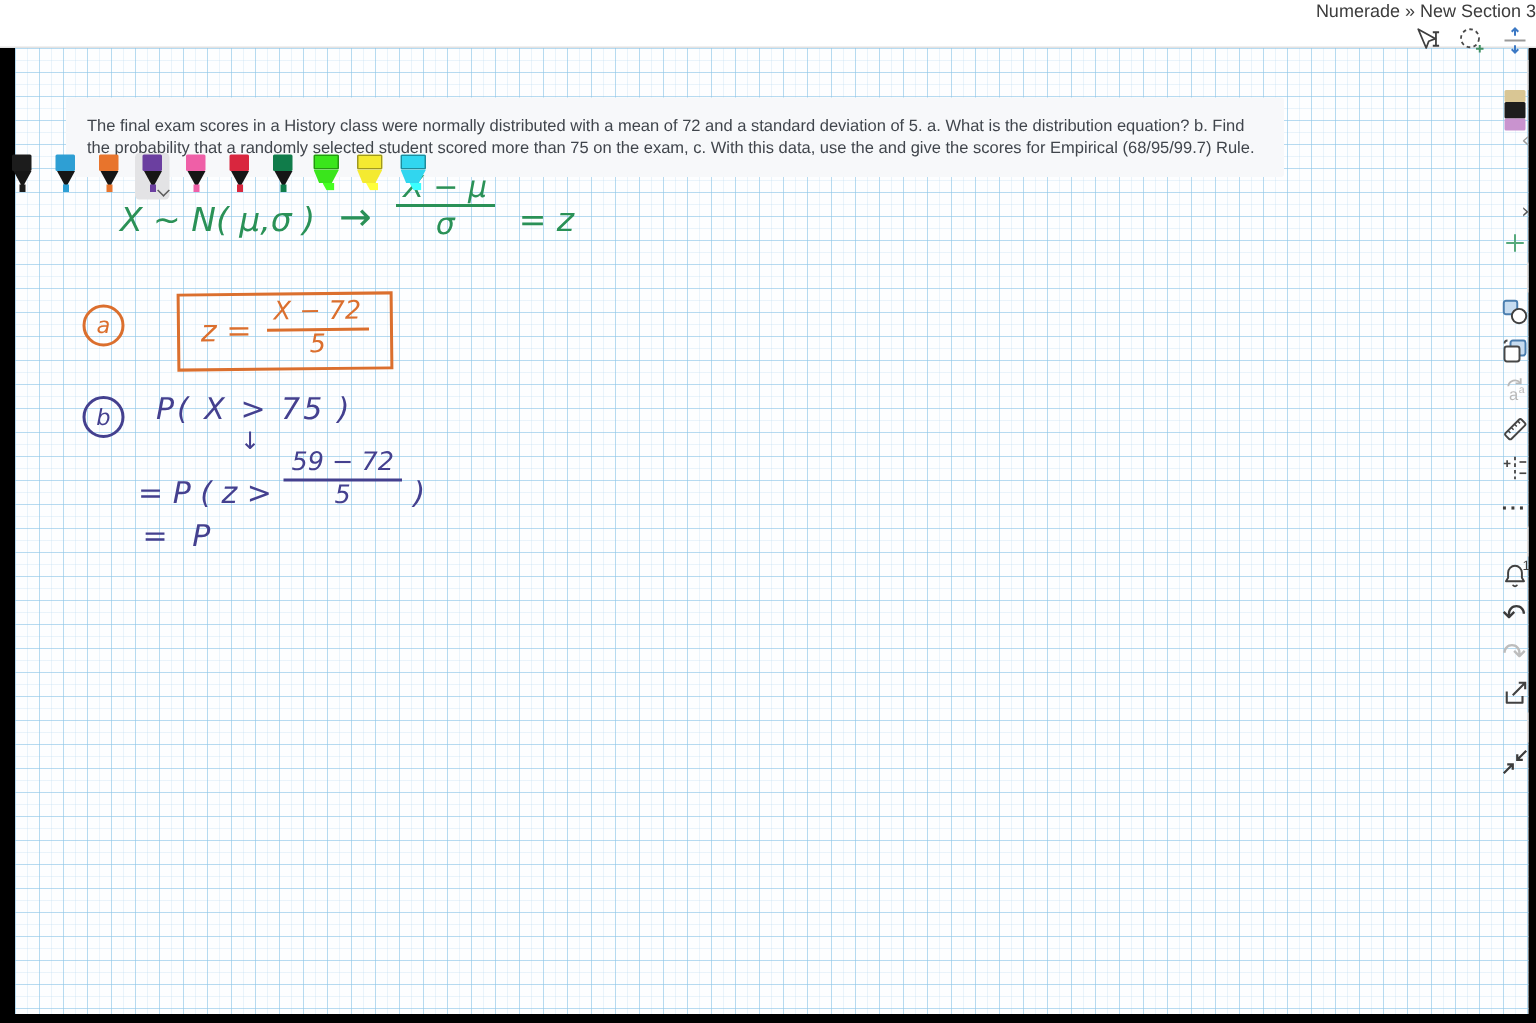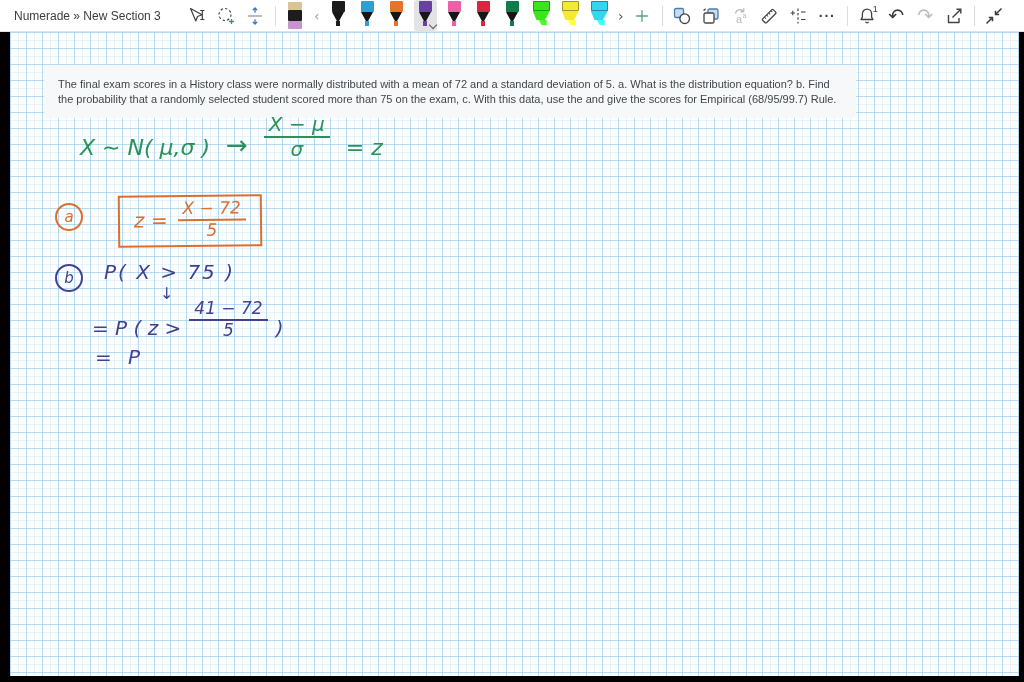--- a/index.html
+++ b/index.html
@@ -3,21 +3,21 @@
 <meta charset="utf-8">
 <style>
   html,body{margin:0;padding:0}
   body{
     width:1024px;height:682px;background:#000;position:relative;overflow:hidden;
     font-family:"Liberation Sans",sans-serif;
   }
   
   .toolbar{
     position:absolute;top:0;left:0;width:1024px;height:32px;background:#fff;
-    border-bottom:1px solid #e2e2e2;display:flex;align-items:center;box-sizing:border-box;z-index:5;
+    border-bottom:1px solid #e2e2e2;display:flex;align-items:flex-end;box-sizing:border-box;z-index:5;flex-direction:column;
   }
   .title{margin-left:14px;font-size:12px;color:#3c3c3c;white-space:nowrap}
   .tbgroup{display:flex;align-items:center}
   .tools-left{margin-left:22px}
   .tbtn{width:25px;height:26px;margin:0 2px;display:flex;align-items:center;justify-content:center;
         border-radius:4px;position:relative;cursor:pointer;flex:none}
   .divider{width:1px;height:20px;background:#dcdcdc;margin:0 5px;flex:none}
   .chev{font-size:14px;color:#9c9c9c;width:14px;text-align:center;flex:none;font-family:"DejaVu Sans",sans-serif}
   .chev.dark{color:#555}
   .glyph{font-family:"DejaVu Sans",sans-serif;font-size:19px;color:#3c3c3c;line-height:1}
@@ -273,21 +273,21 @@
     </span>
   </div>
 
   <div class="ink" style="left: 0px; top: 0px; font-size: 20px; color: rgb(68, 64, 143);">
     <span class="circ" style="left:45px;top:232px">b</span>
     <span style="position:absolute;left:94px;top:228px;letter-spacing:2px">P( X &gt; 75 )</span>
     <span style="position:absolute;left:150px;top:252px;font-size:16px;font-style:normal">↓</span>
     <span class="row" style="position:absolute;left:82px;top:268px;gap:8px">
       <span>= P ( z &gt;</span>
       <span class="frac" style="font-size:17px">
-        <span class="num">41 − 72</span>
+        <span class="num">59 − 72</span>
         <span class="den">5</span>
       </span>
       <span>)</span>
     </span>
     <span style="position:absolute;left:85px;top:313px;letter-spacing:5px">= P</span>
   </div>
 
 </div>
 
 </body></html>

